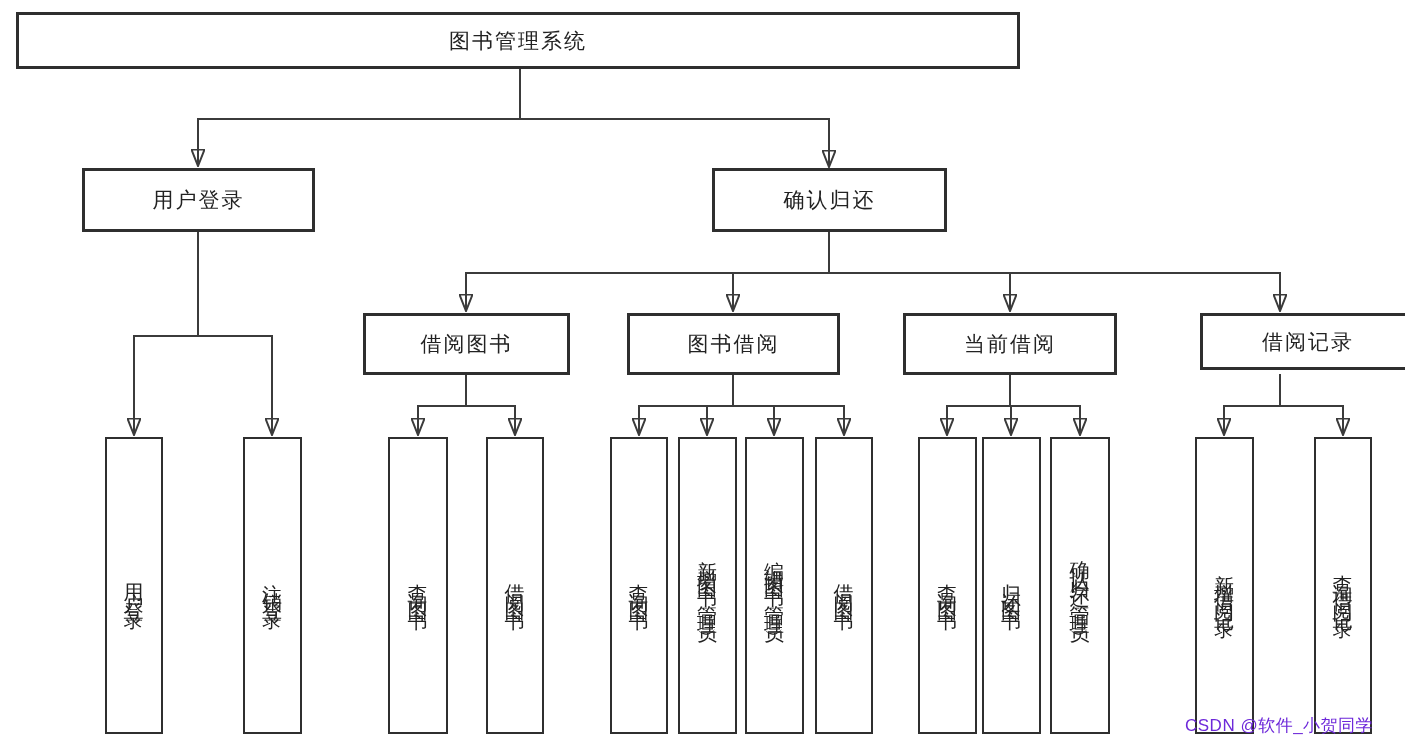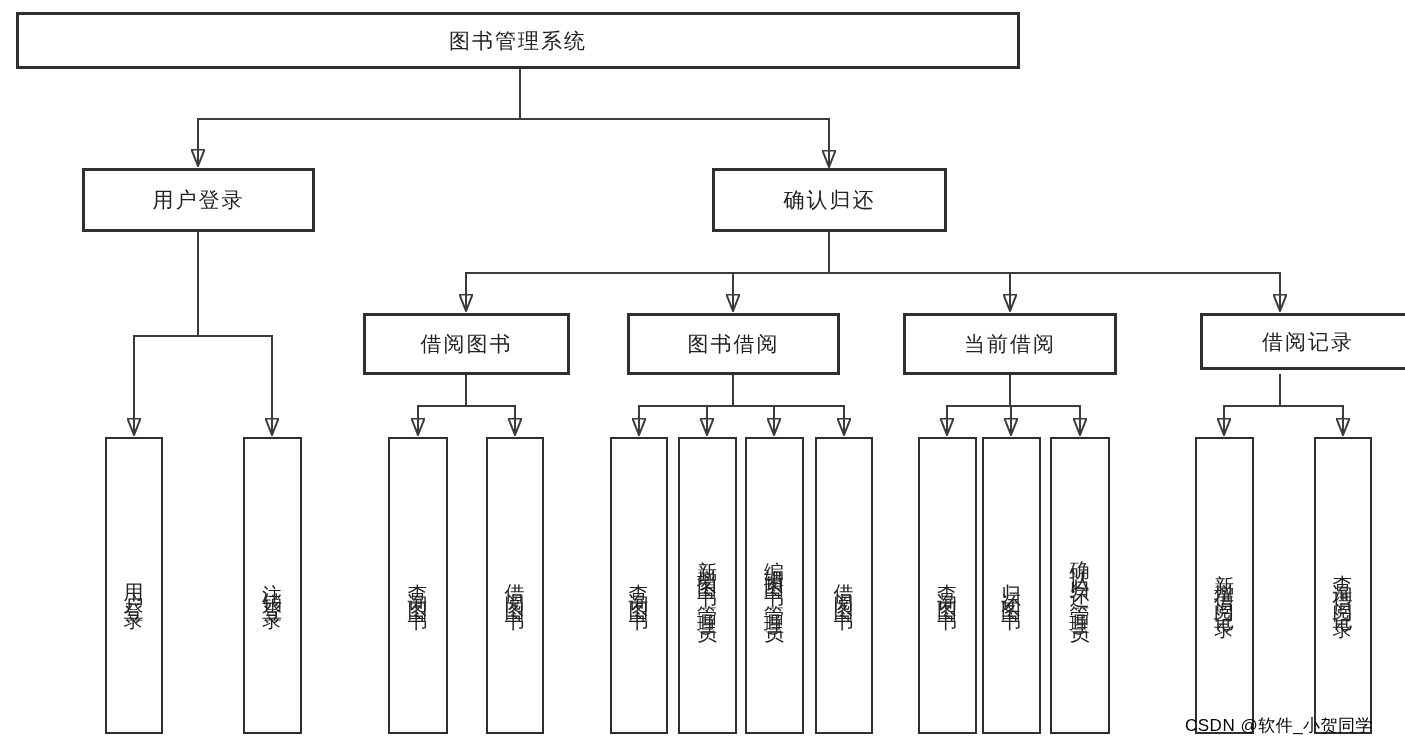--- a/index.html
+++ b/index.html
@@ -16,21 +16,21 @@
   }
   .hbox .lbl{font-size:21px;letter-spacing:2px;white-space:nowrap;}
   .vbox{
     position:absolute;height:297px;background:#ffffff;border:2px solid #2f2f2f;box-sizing:border-box;
     display:flex;align-items:center;justify-content:center;
     writing-mode:vertical-rl;text-orientation:mixed;
   }
   .vbox .lbl{font-size:20px;line-height:1;letter-spacing:0.45em;}
   .watermark{
     position:absolute;left:1185px;top:714px;z-index:10;
-    font-size:17px;letter-spacing:0.5px;color:#000000;white-space:nowrap;
+    font-size:17px;letter-spacing:0.5px;color:#6d28d9;white-space:nowrap;
   }
 </style>
 </head>
 <body>
 
 <div class="canvas">
 
   <svg class="wires" width="1405" height="747" viewBox="0 0 1405 747">
     <defs>
       <marker id="arrowhead" markerUnits="userSpaceOnUse" markerWidth="18" markerHeight="14" refX="16" refY="7" orient="auto">

